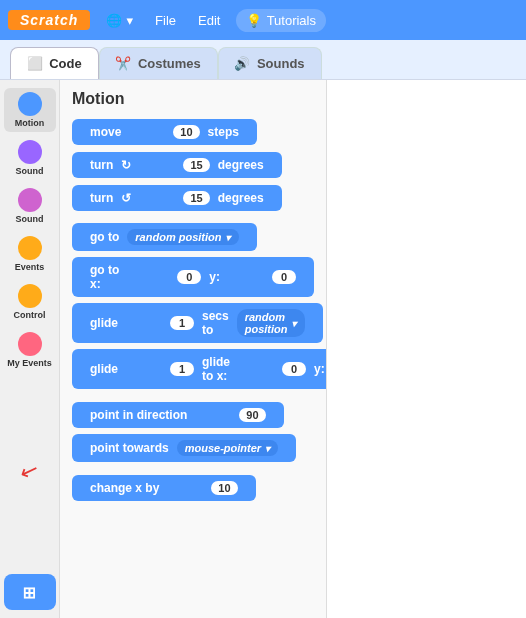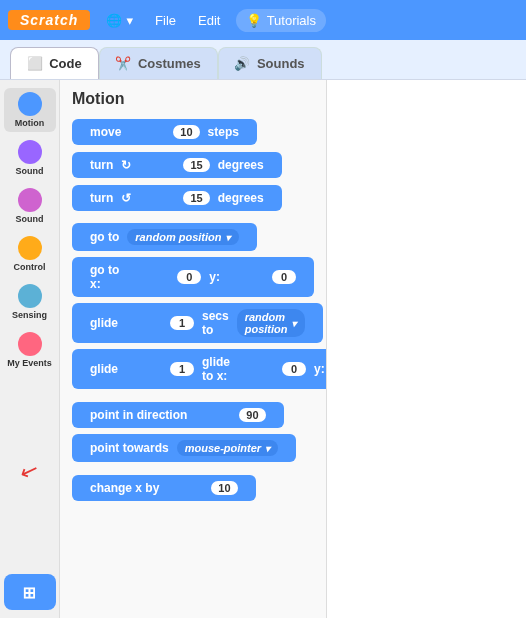--- a/index.html
+++ b/index.html
@@ -274,30 +274,30 @@
     <div class="sidebar-item">
       <div class="sidebar-circle" style="background:#9966ff;"></div>
       <span class="sidebar-label">Sound</span>
     </div>
 
     <div class="sidebar-item">
       <div class="sidebar-circle" style="background:#cf63cf;"></div>
       <span class="sidebar-label">Sound</span>
     </div>
 
+    <div class="sidebar-item">
+      <div class="sidebar-circle" style="background:#ffab19;"></div>
+      <span class="sidebar-label">Events</span>
+    </div>
 
     <div class="sidebar-item">
       <div class="sidebar-circle" style="background:#ffab19;"></div>
       <span class="sidebar-label">Control</span>
     </div>
 
-    <div class="sidebar-item">
-      <div class="sidebar-circle" style="background:#5cb1d6;"></div>
-      <span class="sidebar-label">Sensing</span>
-    </div>
 
 
 
     <div class="sidebar-item">
       <div class="sidebar-circle" style="background:#ff6680;"></div>
       <span class="sidebar-label">My Events</span>
     </div>
 
     <div id="red-arrow">↙</div>
 

